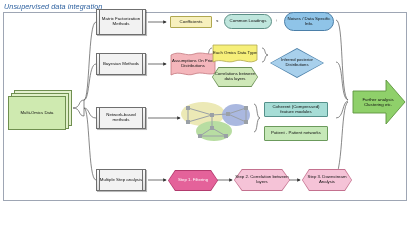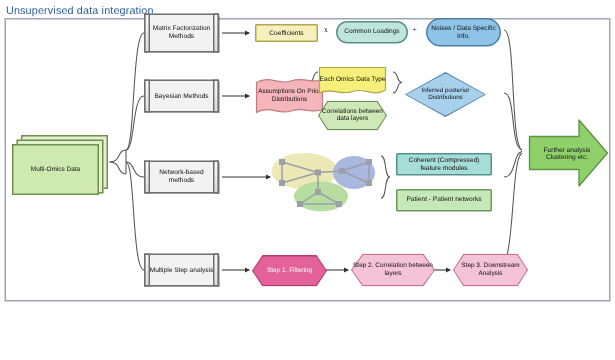--- a/index.html
+++ b/index.html
@@ -16,20 +16,21 @@
     overflow: hidden;
   }
   .title {
     position: absolute;
     left: 4px;
     top: 2px;
     font-size: 7.2px;
     color: #2b5f9e;
     letter-spacing: 0.1px;
     white-space: nowrap;
+    font-style: italic;
   }
   .frame {
     position: absolute;
     left: 3px;
     top: 12px;
     width: 404px;
     height: 189px;
     border: 1px solid #9ea6b4;
     box-sizing: border-box;
   }

